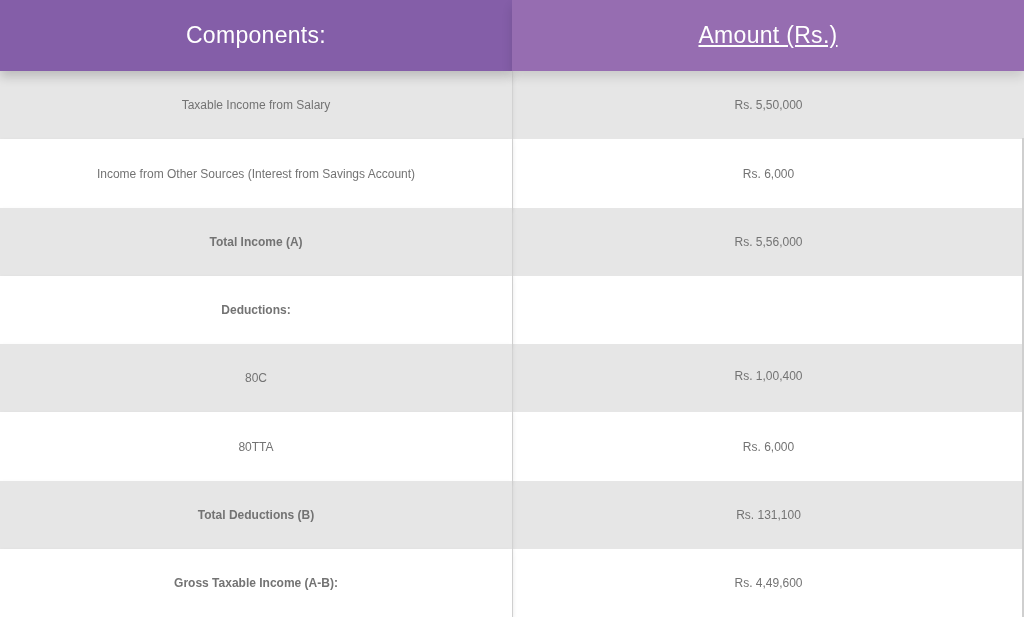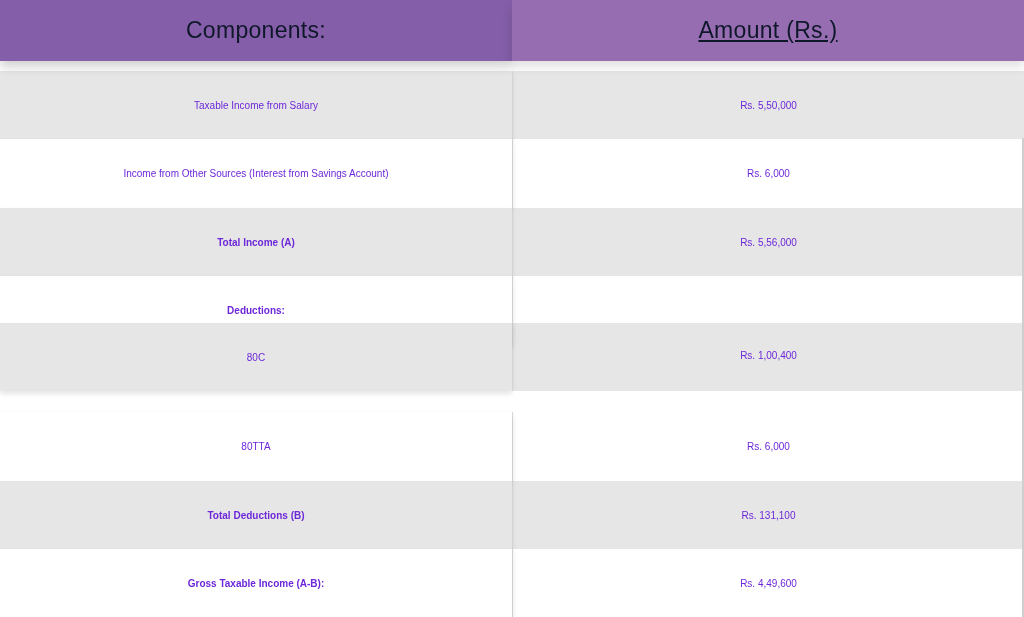--- a/index.html
+++ b/index.html
@@ -1,24 +1,24 @@
 <!DOCTYPE html>
 <html><head>
   <meta charset="utf-8">
   <style>
     * { box-sizing: border-box; margin: 0; padding: 0; }
     html, body { width: 1024px; height: 617px; overflow: hidden; background: #ffffff; }
     body { font-family: "Liberation Sans", "DejaVu Sans", sans-serif; }
     .table { position: relative; width: 1024px; height: 617px; }
-    .hdr { position: absolute; top: 0; height: 61px; display: flex; align-items: center; justify-content: center;
-           color: #0f172a; font-size: 23px; letter-spacing: 0.3px; font-weight: normal; z-index: 3; }
+    .hdr { position: absolute; top: 0; height: 71px; display: flex; align-items: center; justify-content: center;
+           color: #ffffff; font-size: 23px; letter-spacing: 0.3px; font-weight: normal; z-index: 3; }
     .hdr.left { left: 0; width: 512px; background: #845ea8; box-shadow: 0 6px 10px rgba(0,0,0,0.18); }
     .hdr.right { left: 512px; width: 512px; background: #966db1; box-shadow: 0 6px 10px rgba(0,0,0,0.12); text-decoration: underline; }
     .row { position: absolute; left: 0; width: 1024px; display: flex; }
-    .cell { display: flex; align-items: center; justify-content: center; font-size: 10px; color: #6d28d9; height: 100%; }
+    .cell { display: flex; align-items: center; justify-content: center; font-size: 12px; color: #737373; height: 100%; }
     .cell.c1 { width: 512px; position: relative; z-index: 1; }
     .cell.c2 { width: 512px; position: relative; border-left: 1px solid #dcdcdc; }
     .row.grey .cell { background: #e6e6e6; }
     .row.white .cell { background: #ffffff; }
     .row.white .cell.c1 { box-shadow: 0 3px 5px rgba(0,0,0,0.14); }
     .row.grey .cell.c1 { box-shadow: 0 3px 5px rgba(0,0,0,0.10); }
     .cell.bold { font-weight: bold; }
     .edge { position: absolute; right: 0; top: 138px; width: 2px; height: 479px; background: #cfcfcf; }
   </style>
 </head>
@@ -41,21 +41,21 @@
   <div class="row grey" style="top:208px;height:68px;">
     <div class="cell c1 bold">Total Income (A)</div>
     <div class="cell c2" style="padding-bottom:0;">Rs. 5,56,000</div>
   </div>
 
   <div class="row white" style="top:276px;height:68px;">
     <div class="cell c1 bold">Deductions:</div>
     <div class="cell c2"></div>
   </div>
 
-  <div class="row grey" style="top:323px;height:68px;">
+  <div class="row grey" style="top:344px;height:68px;">
     <div class="cell c1">80C</div>
     <div class="cell c2" style="padding-bottom:4px;">Rs. 1,00,400</div>
   </div>
 
   <div class="row white" style="top:412px;height:69px;">
     <div class="cell c1">80TTA</div>
     <div class="cell c2">Rs. 6,000</div>
   </div>
 
   <div class="row grey" style="top:481px;height:68px;">

